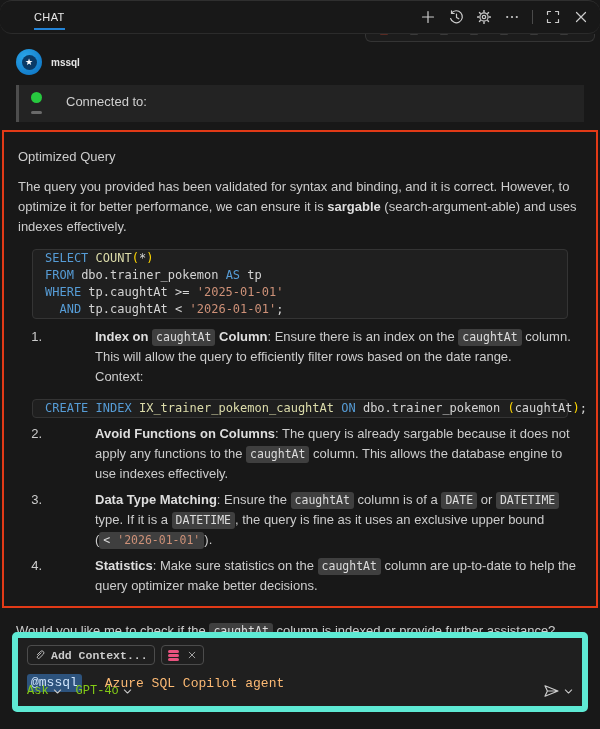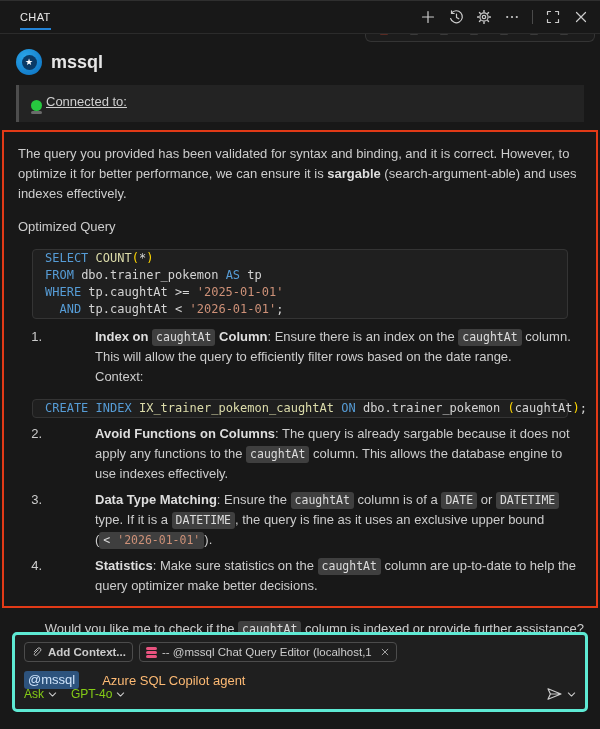--- a/index.html
+++ b/index.html
@@ -3,46 +3,46 @@
 <meta charset="utf-8">
 <style>
   html,body{margin:0;padding:0;background:#181818;}
   body{width:600px;height:729px;overflow:hidden;position:relative;
        font-family:"Liberation Sans",sans-serif;color:#cccccc;font-size:13px;}
   svg{display:block;}
   .stroke{fill:none;stroke:#cccccc;stroke-width:1.2;stroke-linecap:round;stroke-linejoin:round;}
 
   
   .titlebar{height:34px;border-top:1px solid #2f2f2f;border-bottom:1px solid #2b2b2b;
-            display:flex;align-items:center;justify-content:space-between;padding:0 8px 0 20px;box-sizing:border-box;background:#181818;}
+            display:flex;align-items:center;justify-content:space-between;padding:0 8px 0 34px;box-sizing:border-box;background:#181818;border-radius:12px;}
   .tab{position:relative;height:34px;display:flex;align-items:center;}
   .tab-label{font-size:11px;letter-spacing:.4px;color:#e7e7e7;}
   .tab-underline{position:absolute;left:0;right:0;bottom:4px;height:2px;background:#2383d6;}
   .tb-icons{display:flex;align-items:center;gap:6px;}
   .tb-btn{width:22px;height:22px;display:flex;align-items:center;justify-content:center;border-radius:4px;}
   .tb-sep{width:1px;height:14px;background:#4a4a4a;margin:0 3px;}
 
   
   .remnant{position:absolute;top:34px;left:365px;width:228px;height:7px;background:#1c1c1c;
            border:1px solid #343434;border-top:none;border-radius:0 0 6px 6px;overflow:hidden;}
   .remnant-dots{display:flex;gap:22px;padding-left:14px;margin-top:-2px;}
   .remnant-dots i{width:8px;height:3px;background:#3a3a3a;border-radius:1px;}
   .remnant-dots i.red{background:#5a2a22;}
 
   
   .agent-row{display:flex;align-items:center;gap:9px;margin:15px 16px 0;}
   .avatar{width:26px;height:26px;border-radius:50%;background:radial-gradient(circle at 35% 30%,#2aa5e8,#0b6fc0);
           display:flex;align-items:center;justify-content:center;}
   .avatar-inner{width:15px;height:15px;border-radius:50%;background:#0a3a66;display:flex;align-items:center;justify-content:center;}
   .avatar-star{color:#fff;font-size:9px;line-height:9px;}
-  .agent-name{font-weight:bold;color:#e6e6e6;font-size:18px;}
+  .agent-name{font-weight:bold;color:#e6e6e6;font-size:10px;}
 
   
   .conn{margin:10px 16px 0;background:#232323;border-left:3px solid #4d4d4d;padding:7px 10px 8px 12px;}
-  .conn-line{display:flex;align-items:flex-end;gap:4px;line-height:19px;color:#cfcfcf;text-decoration:underline;}
+  .conn-line{display:flex;align-items:flex-start;gap:24px;line-height:19px;color:#cfcfcf;}
   .dot-green{width:11px;height:11px;border-radius:50%;background:#27c93f;flex:0 0 auto;}
   .dash{width:11px;height:3px;border-radius:1.5px;background:#6a6a6a;flex:0 0 auto;}
 
   
   .response{margin:8px 2px 0;border:2px solid #e23a17;padding:2px 12px 10px;box-sizing:border-box;}
   .para{line-height:20px;margin:10px 2px 0;color:#cccccc;}
   .seg-p{}
   .seg-b{font-weight:bold;color:#dedede;}
   .chip,.seg-c{font-family:"DejaVu Sans Mono",monospace;font-size:11.5px;background:#3f3f3f;
          color:#dcdcdc;border-radius:3px;padding:1px 4px 2px;white-space:nowrap;}
@@ -55,25 +55,25 @@
   .tok-str{color:#ce9178;}
   .tok-pl{color:#d4d4d4;}
   .tok-br{color:#ffd700;}
 
   .olist{margin:8px 0 0;}
   .li-row{display:flex;margin-top:6px;line-height:20px;}
   .li-num{width:26px;text-align:right;padding-right:7px;flex:0 0 auto;color:#cccccc;}
   .li-body{flex:1;margin-left:46px;}
 
   
-  .followup{margin:7px 16px 0;line-height:28px;text-align:right;}
+  .followup{margin:13px 16px 0;line-height:20px;}
 
   
   .inputbox{position:absolute;left:12px;right:12px;top:632px;height:80px;background:#1f1f1f;
-            border:3px solid #5eead4;border-radius:5px;box-sizing:border-box;padding:7px 9px;}
+            border:6px solid #5eead4;border-radius:5px;box-sizing:border-box;padding:7px 9px;font-family:Liberation Mono, monospace;}
   .chips-row{display:flex;gap:6px;align-items:center;}
   .ctx-btn,.ctx-chip{display:flex;align-items:center;gap:5px;border:1px solid #4c4c4c;border-radius:4px;
             height:20px;padding:0 6px;font-size:11.5px;color:#cccccc;background:transparent;box-sizing:border-box;}
   .ctx-btn b{font-weight:bold;}
   .chip-x{margin-left:3px;display:flex;align-items:center;}
   .db-icon{display:flex;flex-direction:column;gap:1px;}
   .db-icon i{width:11px;height:3px;background:#e9537f;border-radius:1.5px;}
   .prompt-row{margin-top:9px;display:flex;align-items:center;gap:23px;font-size:13px;}
   .mention{background:#2d537d;color:#cfe4fb;border-radius:3px;padding:1px 4px 2px;}
   .placeholder{color:#fdba74;}
@@ -164,22 +164,22 @@
   <div class="conn-line">
     <span class="dot-green"></span>
     <span>Connected to:</span>
   </div>
   <div class="conn-line">
     <span class="dash"></span>
   </div>
 </div>
 
 <div class="response">
+  <div class="para" style="margin-top:13px;">Optimized Query</div>
   <div class="para"><span class="seg-p">The query you provided has been validated for syntax and binding, and it is correct. However, to optimize it for better performance, we can ensure it is </span><span class="seg-b">sargable</span><span class="seg-p"> (search-argument-able) and uses indexes effectively.</span></div>
-  <div class="para" style="margin-top:13px;">Optimized Query</div>
   <div class="codeblock"><div class="code-line"><span class="tok-kw">SELECT</span><span class="tok-pl"> </span><span class="tok-fn">COUNT</span><span class="tok-br">(</span><span class="tok-pl">*</span><span class="tok-br">)</span></div><div class="code-line"><span class="tok-kw">FROM</span><span class="tok-pl"> dbo.trainer_pokemon </span><span class="tok-kw">AS</span><span class="tok-pl"> tp</span></div><div class="code-line"><span class="tok-kw">WHERE</span><span class="tok-pl"> tp.caughtAt &gt;= </span><span class="tok-str">'2025-01-01'</span></div><div class="code-line"><span class="tok-pl">  </span><span class="tok-kw">AND</span><span class="tok-pl"> tp.caughtAt &lt; </span><span class="tok-str">'2026-01-01'</span><span class="tok-pl">;</span></div></div>
   <div class="olist">
       <div class="li-row">
         <span class="li-num">1.</span>
         <span class="li-body"><span class="seg-b">Index on </span><span class="seg-c">caughtAt</span><span class="seg-b"> Column</span><span class="seg-p">: Ensure there is an index on the </span><span class="seg-c">caughtAt</span><span class="seg-p"> column. This will allow the query to efficiently filter rows based on the date range.</span><br><span class="seg-p">Context:</span></span>
       </div>
     </div>
   <div class="codeblock"><div class="code-line"><span class="tok-kw">CREATE</span><span class="tok-pl"> </span><span class="tok-kw">INDEX</span><span class="tok-fn"> IX_trainer_pokemon_caughtAt </span><span class="tok-kw">ON</span><span class="tok-pl"> dbo.trainer_pokemon </span><span class="tok-br">(</span><span class="tok-pl">caughtAt</span><span class="tok-br">)</span><span class="tok-pl">;</span></div></div>
   <div class="olist" style="margin-top:2px;">
       <div class="li-row">
@@ -206,21 +206,20 @@
         <path class="stroke" d="M4.5 7.5l4.2-4.2a2.6 2.6 0 0 1 3.7 3.7l-5.2 5.2a1.7 1.7 0 0 1-2.4-2.4l4.7-4.7"></path>
       </svg>
       <b>Add Context...</b>
     </span>
     <span class="ctx-chip">
       <span class="db-icon">
           <i></i>
           <i></i>
           <i></i>
         </span>
-      <span>-- @mssql Chat Query Editor (localhost,1</span>
       <span class="chip-x">
         <svg width="10" height="10" viewBox="0 0 16 16">
             <path class="stroke" d="M3.5 3.5l9 9M12.5 3.5l-9 9"></path>
           </svg>
       </span>
     </span>
   </div>
   <div class="prompt-row">
     <span class="mention">@mssql</span>
     <span class="placeholder">Azure SQL Copilot agent</span>

